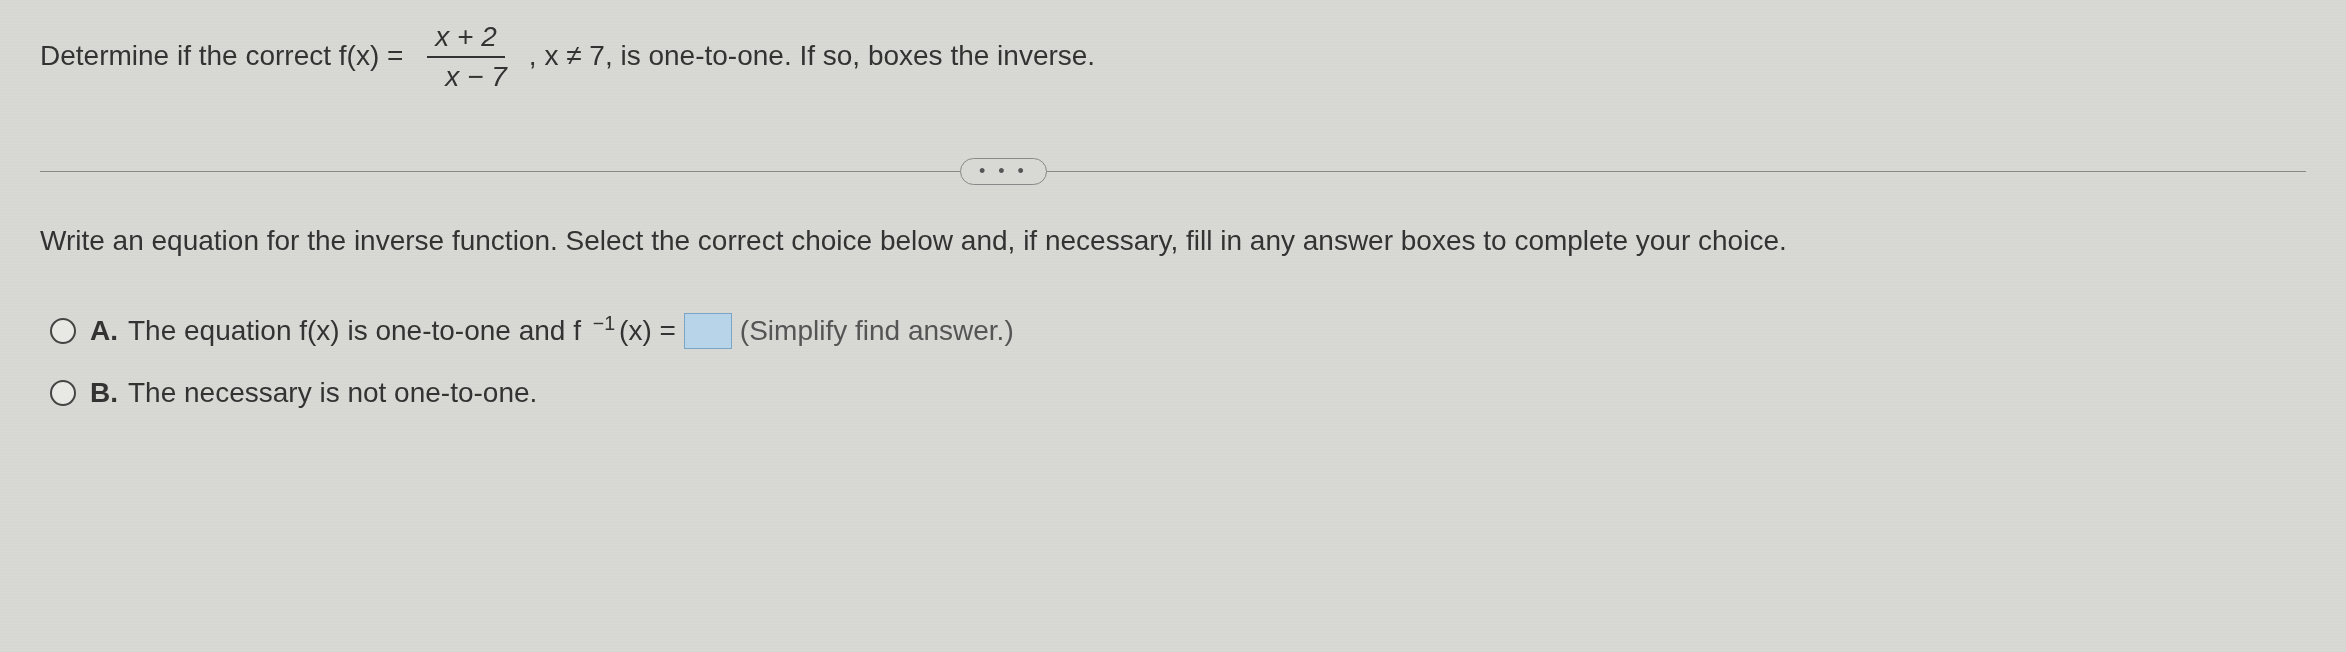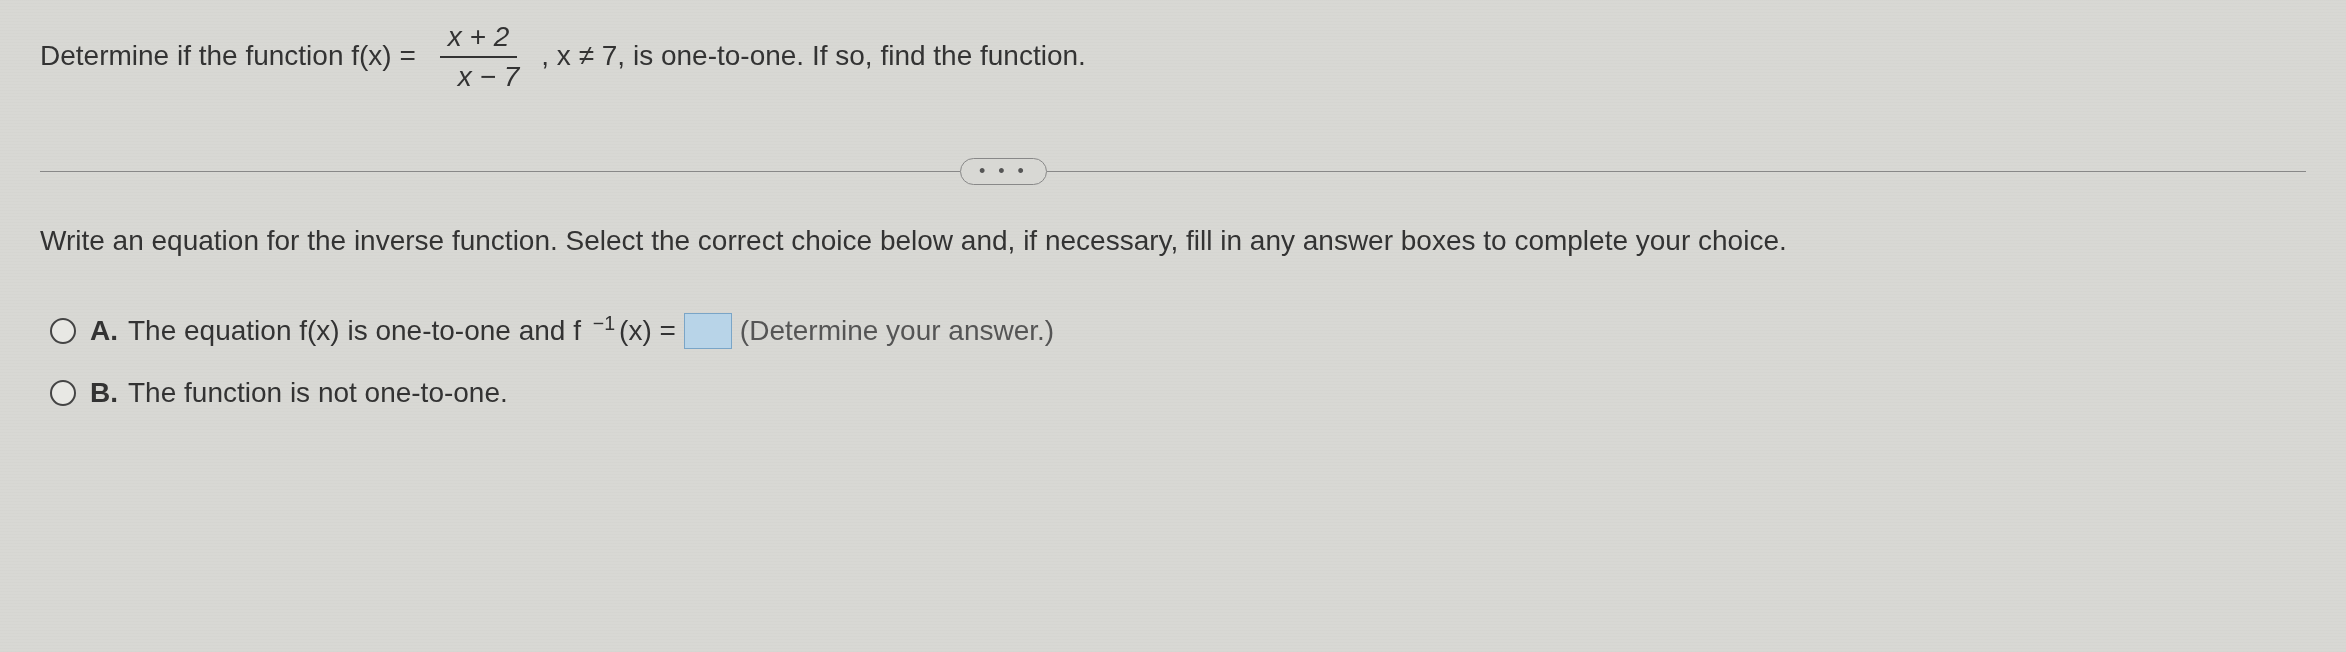--- a/index.html
+++ b/index.html
@@ -124,26 +124,26 @@
     }
     .hint {
       color: #555;
     }
   </style>
 </head>
 <body>
 
 <div class="question-area">
   <div class="question-line">
-    <span>Determine if the function f(x) =</span>
+    <span>Determine if the correct f(x) =</span>
     <span class="fraction">
       <span class="frac-num">x + 2</span>
       <span class="frac-den">x − 7</span>
     </span>
-    <span>, x ≠ 7, is one-to-one.  If so, find the function.</span>
+    <span>, x ≠ 7, is one-to-one.  If so, boxes the inverse.</span>
   </div>
 </div>
 
 <div class="divider-row">
   <div class="divider-line divider-left"></div>
   <div class="ellipsis-pill">
     <span>• • •</span>
   </div>
   <div class="divider-line"></div>
 </div>
@@ -153,25 +153,25 @@
 <div class="choices">
 
   <div class="choice-row">
     <div class="radio"></div>
     <div class="choice-content">
       <span class="choice-letter">A.</span>
       <span>The equation f(x) is one-to-one and f</span>
       <span>&nbsp;<span class="sup">−1</span></span>
       <span>(x) =</span>
       <span class="answer-box"></span>
-      <span class="hint">(Determine your answer.)</span>
+      <span class="hint">(Simplify find answer.)</span>
     </div>
   </div>
 
   <div class="choice-row">
     <div class="radio"></div>
     <div class="choice-content">
       <span class="choice-letter">B.</span>
-      <span>The function is not one-to-one.</span>
+      <span>The necessary is not one-to-one.</span>
     </div>
   </div>
 
 </div>
 
 </body></html>

